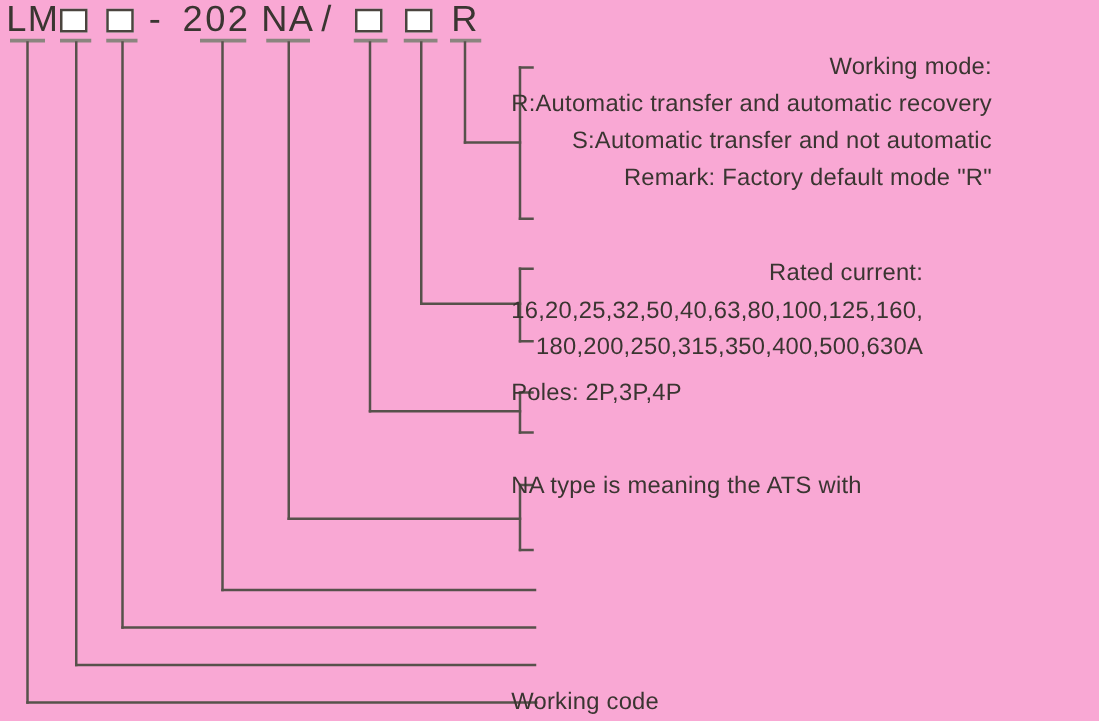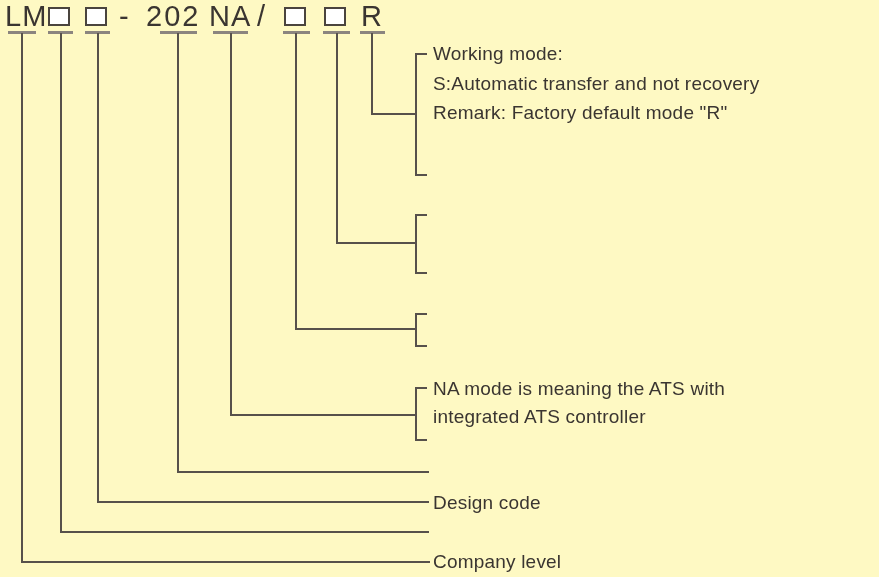--- a/index.html
+++ b/index.html
@@ -1,36 +1,36 @@
 <!DOCTYPE html>
 <html><head>
 <meta charset="utf-8">
 <style>
   html,body{margin:0;padding:0;background:#ffffff;}
   .canvas{
-    position:relative;width:879px;height:577px;background:#fef9c3;
+    position:relative;width:879px;height:577px;background:#f9a8d4;
     font-family:"Liberation Sans",sans-serif;color:#3a3531;overflow:hidden;
   }
   
   .mtext{
     position:absolute;top:0;font-size:29px;line-height:33px;
     color:#3a3531;white-space:pre;
   }
   .ls2{letter-spacing:2px}
   .ls1{letter-spacing:1px}
   .mbox{
     position:absolute;top:7px;width:18px;height:15px;
     border:2.5px solid #4a443e;background:#ffffff;
   }
   
   .cap{position:absolute;height:3px;background:#8b857f;}
   .vl{position:absolute;width:2px;background:#57514b;}
   .hl{position:absolute;height:2px;background:#57514b;}
   
-  .ann{position:absolute;left:433px;}
+  .ann{position:absolute;left:409px;text-align:right;}
   .ann-line{
     font-size:19px;line-height:29.6px;white-space:pre;
     letter-spacing:0.2px;color:#3a3531;
   }
   .lh28 .ann-line{line-height:27.6px;}
 </style>
 </head>
 <body>
 
 <div class="canvas">
@@ -84,36 +84,39 @@
   <div class="vl" style="left:415px;top:313px;height:34px"></div>
   <div class="hl" style="left:415px;top:313px;width:12px"></div>
   <div class="hl" style="left:415px;top:345px;width:12px"></div>
 
   <div class="vl" style="left:415px;top:387px;height:54px"></div>
   <div class="hl" style="left:415px;top:387px;width:12px"></div>
   <div class="hl" style="left:415px;top:439px;width:12px"></div>
 
   <div class="ann" style="top:39px">
     <div class="ann-line">Working mode:</div>
-    <div class="ann-line">S:Automatic transfer and not recovery</div>
+    <div class="ann-line">R:Automatic transfer and automatic recovery</div>
+    <div class="ann-line">S:Automatic transfer and not automatic</div>
     <div class="ann-line">Remark: Factory default mode "R"</div>
   </div>
 
+  <div class="ann" style="top:204px">
+    <div class="ann-line">Rated current:</div>
+    <div class="ann-line">16,20,25,32,50,40,63,80,100,125,160,</div>
+    <div class="ann-line">180,200,250,315,350,400,500,630A</div>
+  </div>
 
   <div class="ann" style="top:300px">
+    <div class="ann-line">Poles: 2P,3P,4P</div>
   </div>
 
   <div class="ann lh28" style="top:375px">
-    <div class="ann-line">NA mode is meaning the ATS with</div>
-    <div class="ann-line">integrated ATS controller</div>
+    <div class="ann-line">NA type is meaning the ATS with</div>
   </div>
 
 
-  <div class="ann" style="top:488px">
-    <div class="ann-line">Design code</div>
-  </div>
 
 
   <div class="ann" style="top:547px">
-    <div class="ann-line">Company level</div>
+    <div class="ann-line">Working code</div>
   </div>
 
 </div>
 
 </body></html>

